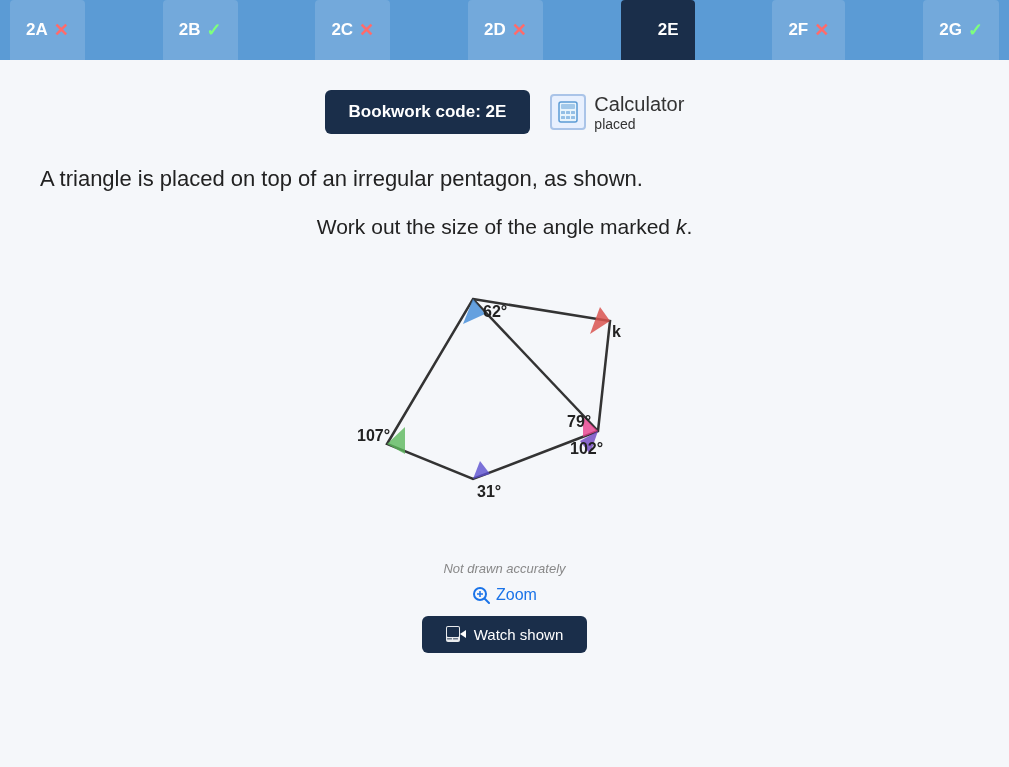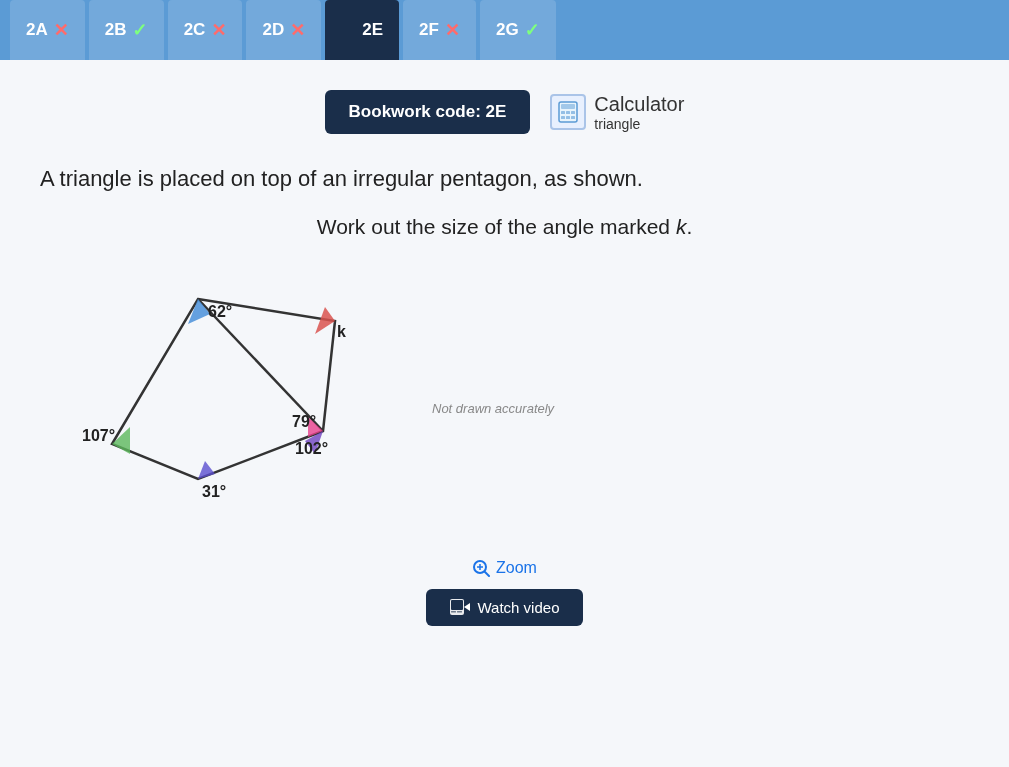--- a/index.html
+++ b/index.html
@@ -12,20 +12,21 @@
     }
 
     
     .nav-bar {
       background: #5b9bd5;
       display: flex;
       align-items: stretch;
       height: 60px;
       padding: 0 10px;
       gap: 4px;
+      justify-content: space-between;
     }
 
     .nav-item {
       display: flex;
       align-items: center;
       padding: 0 16px;
       font-size: 17px;
       font-weight: bold;
       color: white;
       cursor: pointer;
@@ -119,21 +120,21 @@
     .sub-question {
       font-size: 21px;
       color: #222;
       margin-bottom: 30px;
       text-align: center;
     }
 
     
     .diagram-container {
       display: flex;
-      flex-direction: row;
+      flex-direction: column;
       align-items: center;
       gap: 12px;
     }
 
     .not-drawn {
       font-size: 13px;
       color: #888;
       font-style: italic;
     }
 
@@ -229,21 +230,21 @@
           <rect x="4" y="10" width="4" height="3" rx="0.5" fill="#5b9bd5" opacity="0.6"></rect>
           <rect x="9" y="10" width="4" height="3" rx="0.5" fill="#5b9bd5" opacity="0.6"></rect>
           <rect x="14" y="10" width="4" height="3" rx="0.5" fill="#5b9bd5" opacity="0.6"></rect>
           <rect x="4" y="15" width="4" height="3" rx="0.5" fill="#5b9bd5" opacity="0.6"></rect>
           <rect x="9" y="15" width="4" height="3" rx="0.5" fill="#5b9bd5" opacity="0.6"></rect>
           <rect x="14" y="15" width="4" height="3" rx="0.5" fill="#5b9bd5" opacity="0.6"></rect>
         </svg>
       </div>
       <div>
         <div style="font-size:20px;color:#333;">Calculator</div>
-        <div style="font-size:14px;color:#333;">triangle</div>
+        <div style="font-size:14px;color:#333;">placed</div>
       </div>
     </div>
   </div>
 
   <div class="question-text">
     <span>A triangle is placed on top of an irregular pentagon, as shown.</span>
   </div>
 
   <div class="sub-question">
     Work out the size of the angle marked <em>k</em>.
@@ -297,17 +298,17 @@
     </button>
 
     <button class="watch-video-btn">
       <svg width="20" height="16" viewBox="0 0 20 16" fill="white">
         <rect x="0" y="0" width="14" height="16" rx="2" fill="white" opacity="0.9"></rect>
         <polygon points="14,8 20,4 20,12" fill="white"></polygon>
         <rect x="1" y="1" width="12" height="10" rx="1" fill="#1a2e4a"></rect>
         <rect x="1" y="12" width="5" height="1.5" rx="0.5" fill="#1a2e4a" opacity="0.6"></rect>
         <rect x="7" y="12" width="5" height="1.5" rx="0.5" fill="#1a2e4a" opacity="0.6"></rect>
       </svg>
-      <span>Watch video</span>
+      <span>Watch shown</span>
     </button>
   </div>
 
 </div>
 
 </body></html>

